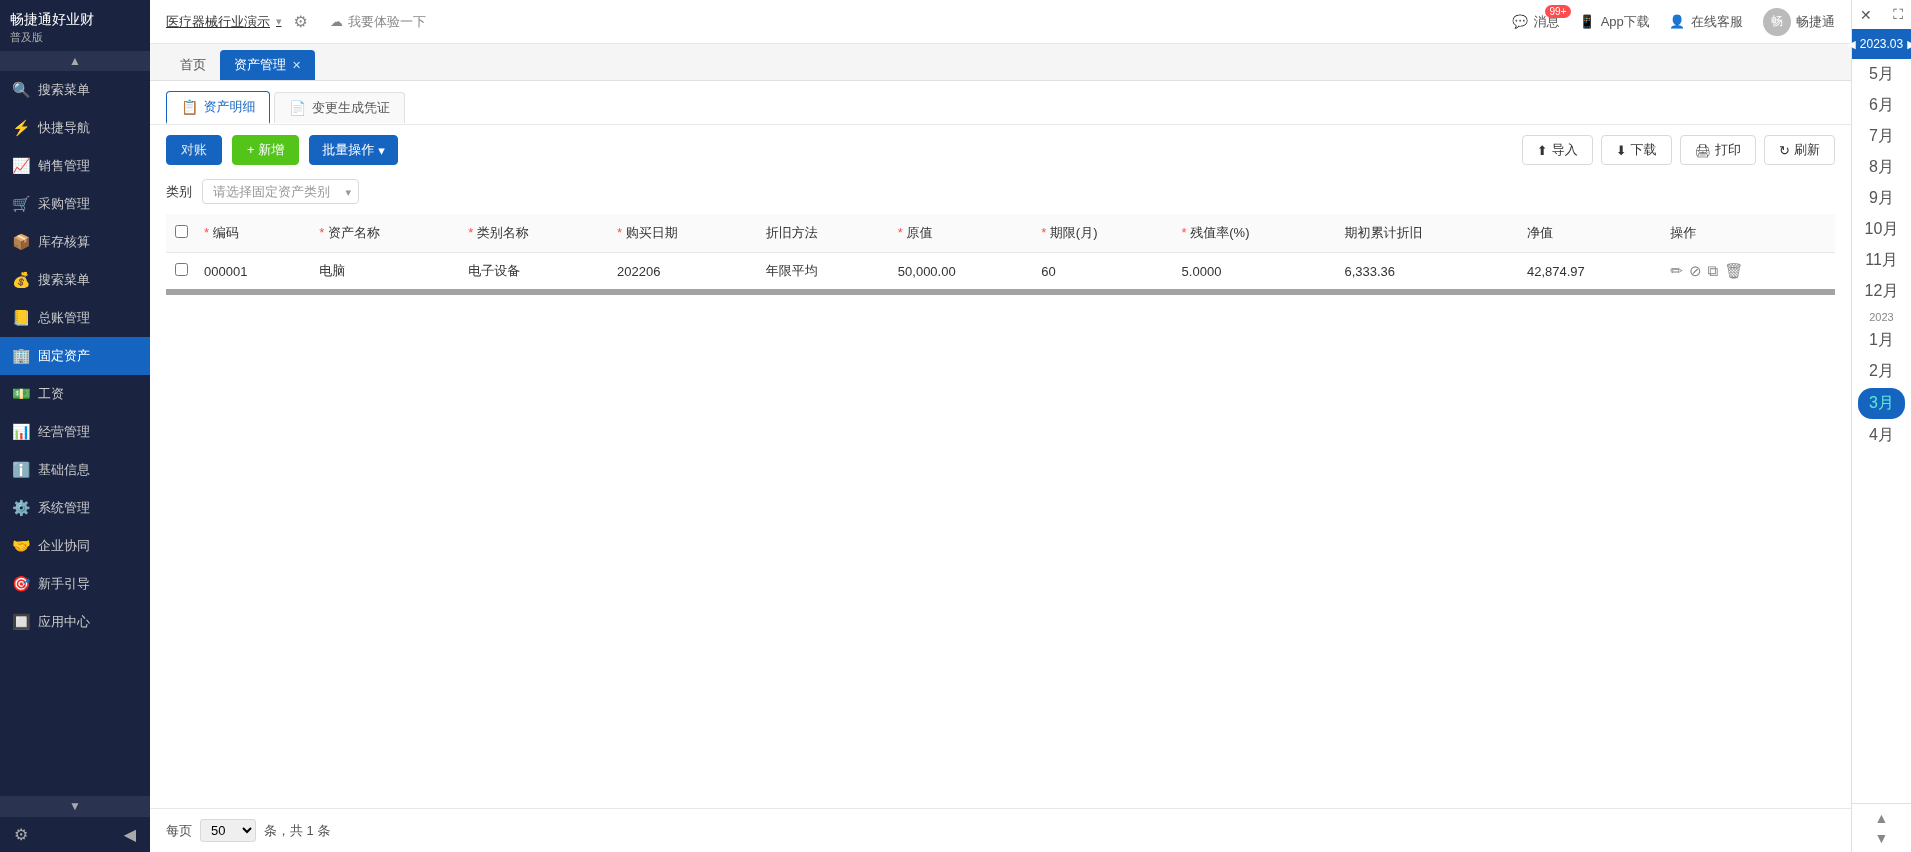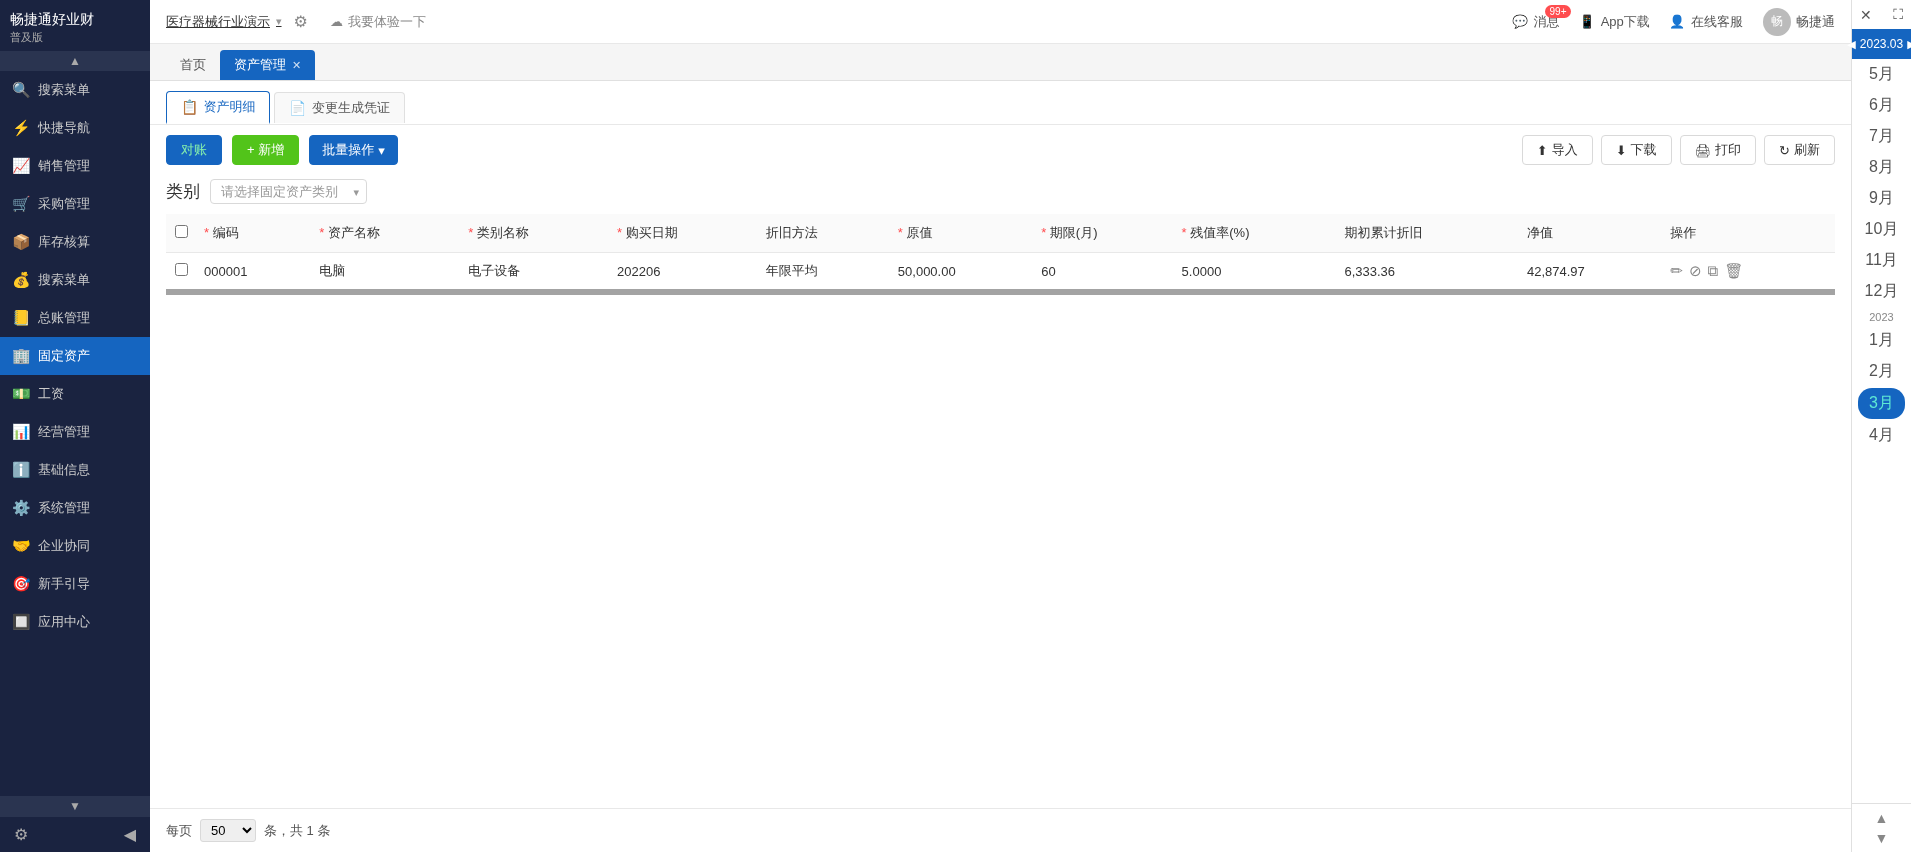--- a/index.html
+++ b/index.html
@@ -234,21 +234,21 @@
       background: #fff;
       font-size: 13px;
       cursor: pointer;
       color: #333;
       display: flex;
       align-items: center;
       gap: 4px;
     }
     .btn-primary {
       background: #1565c0;
-      color: #86efac;
+      color: #e5e5e5;
       border-color: #1565c0;
     }
     .btn-success {
       background: #52c41a;
       color: #fff;
       border-color: #52c41a;
     }
     .btn-with-dropdown {
       background: #1565c0;
       color: #fff;
@@ -260,21 +260,21 @@
     }
 
     
     .filter-row {
       display: flex;
       align-items: center;
       padding: 4px 16px 10px 16px;
       gap: 10px;
       flex-shrink: 0;
     }
-    .filter-label { color: #333; font-size: 17px; font-family: Liberation Mono, monospace; }
+    .filter-label { color: #333; font-size: 13px; font-family: Liberation Mono, monospace; }
     .filter-select {
       border: 1px solid #d9d9d9;
       border-radius: 4px;
       padding: 4px 28px 4px 10px;
       font-size: 13px;
       color: #999;
       background: #fff;
       cursor: pointer;
       appearance: none;
       position: relative;

